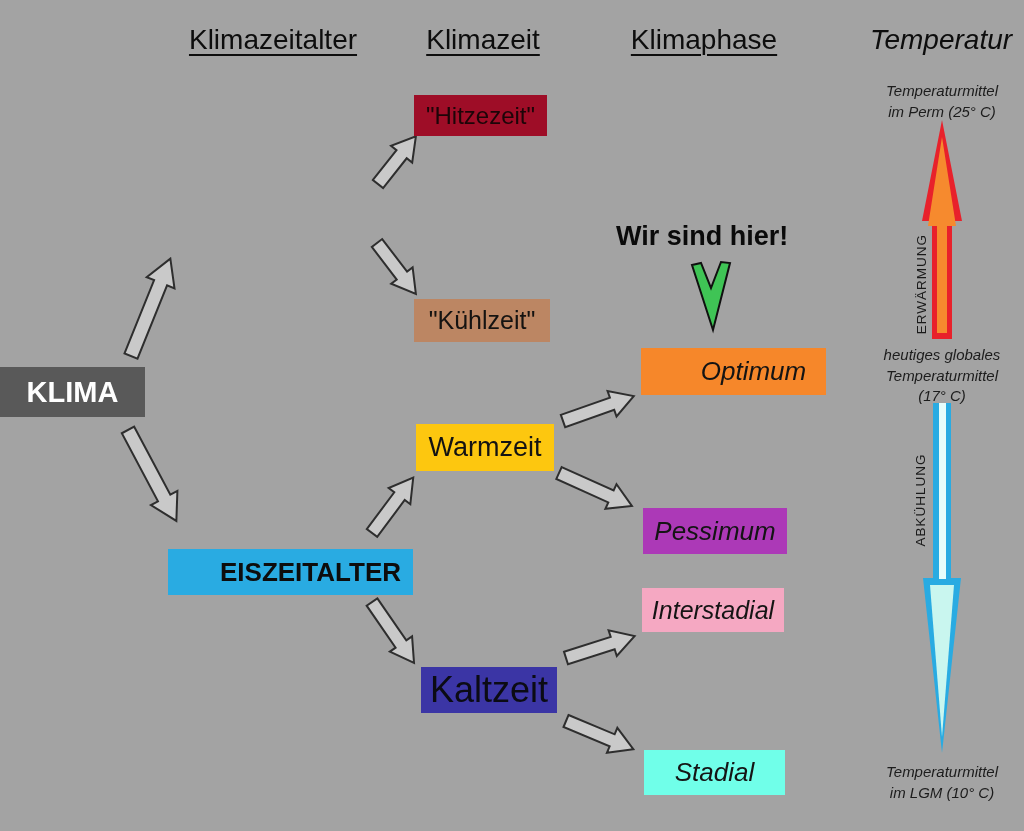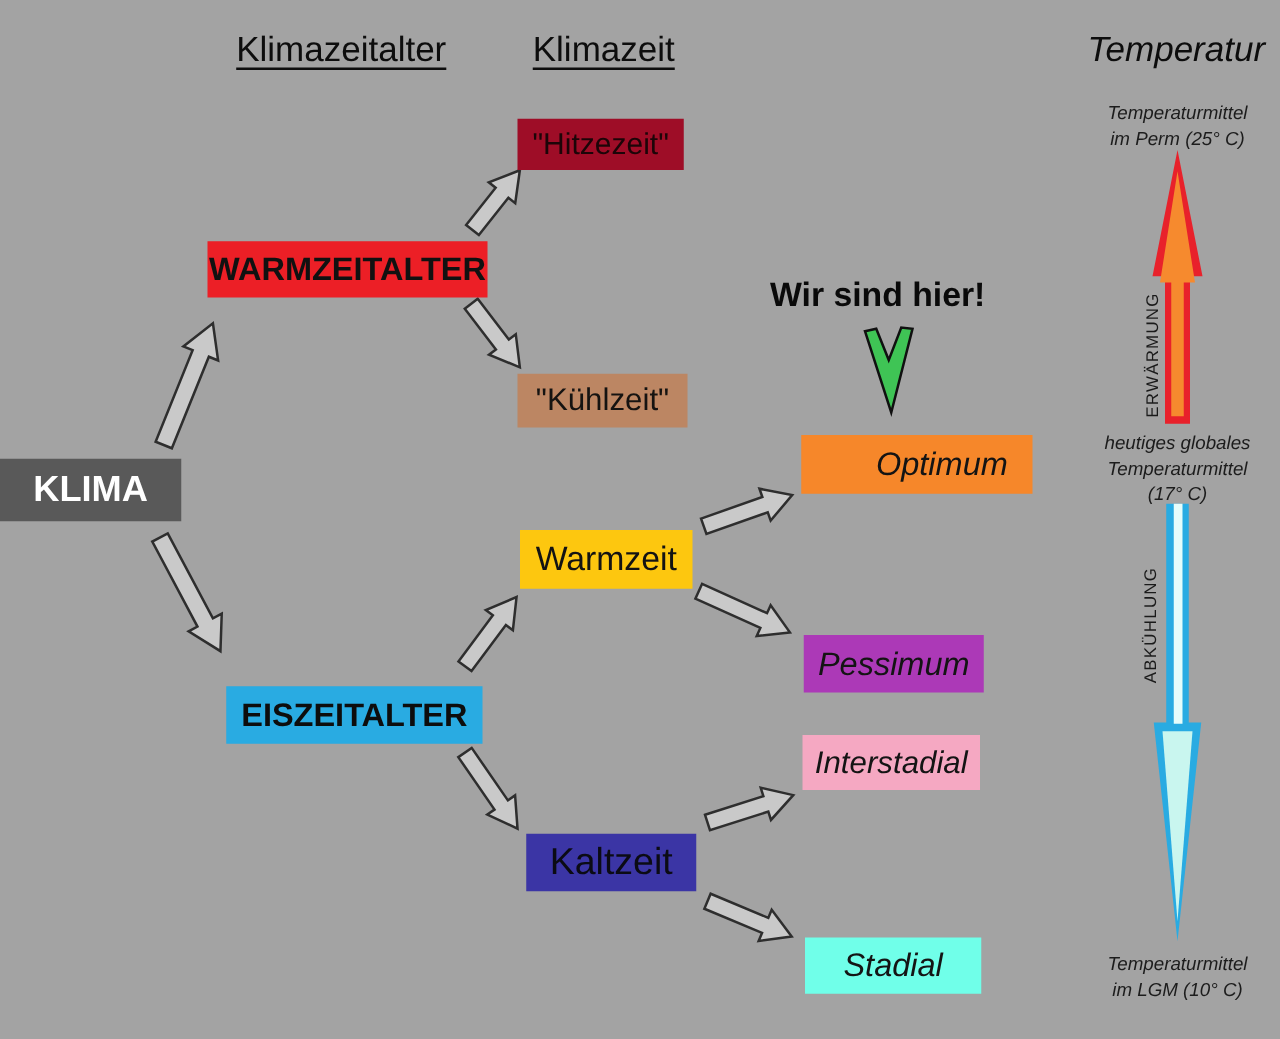--- a/index.html
+++ b/index.html
@@ -29,22 +29,22 @@
   .here-text{
     position:absolute;left:616px;top:221px;width:200px;
     font-weight:bold;font-size:27px;color:#0a0a0a;z-index:2;
   }
   
   .n-klima        {left:0px;  top:367px;width:145px;height:50px;font-size:29px;font-weight:bold;text-align:right;}
   .n-warmzeitalter{left:166px;top:193px;width:224px;height:45px;font-size:26px;font-weight:bold;}
   .n-hitzezeit    {left:414px;top:95px; width:133px;height:41px;font-size:24px;}
   .n-kuehlzeit    {left:414px;top:299px;width:136px;height:43px;font-size:25px;}
   .n-warmzeit     {left:416px;top:424px;width:138px;height:47px;font-size:27px;}
-  .n-eiszeitalter {left:181px;top:549px;width:205px;height:46px;font-size:26px;font-weight:bold;}
-  .n-kaltzeit     {left:421px;top:667px;width:136px;height:46px;font-size:30px;}
+  .n-eiszeitalter {left:168px;top:549px;width:205px;height:46px;font-size:26px;font-weight:bold;padding-left:40px;}
+  .n-kaltzeit     {left:421px;top:667px;width:136px;height:46px;font-size:36px;}
   .n-optimum      {left:641px;top:348px;width:145px;height:47px;font-size:26px;font-style:italic;}
   .n-pessimum     {left:643px;top:508px;width:144px;height:46px;font-size:26px;font-style:italic;}
   .n-interstadial {left:642px;top:588px;width:142px;height:44px;font-size:25px;font-style:italic;}
   .n-stadial      {left:644px;top:750px;width:141px;height:45px;font-size:26px;font-style:italic;}
 </style>
 </head>
 <body>
 
 <div id="canvas">
 
@@ -71,24 +71,24 @@
       <polygon points="933,403 951,403 951,578 961,578 942,753 923,578 933,578" fill="#29abe2"></polygon>
       <rect x="939" y="403" width="7" height="176" fill="#e6fdfb"></rect>
       <polygon points="930,585 954,585 942,737" fill="#c9f6ef"></polygon>
     </g>
 
     <polygon transform="translate(692,261)" stroke="#101010" stroke-width="2" stroke-linejoin="miter" points="0,4 9,2 19,27 29,1 38,2 21,69" fill="#3fc455"></polygon>
   </svg>
 
   <div class="col-header underlined" style="left:173px;">Klimazeitalter</div>
   <div class="col-header underlined" style="left:383px;">Klimazeit</div>
+  <div class="col-header underlined" style="left:604px;">Klimaphase</div>
   <div class="col-header italic" style="left:841px;">Temperatur</div>
 
   <div class="box n-klima" style="background-color: rgb(89, 89, 89); color: rgb(255, 255, 255);">KLIMA</div>
-  <div class="box n-warmzeitalter" style="background-color: rgb(236, 31, 38); color: rgb(17, 17, 17);">WARMZEITALTER</div>
   <div class="box n-hitzezeit" style="background-color: rgb(158, 13, 39); color: rgb(28, 5, 8);">"Hitzezeit"</div>
   <div class="box n-kuehlzeit" style="background-color: rgb(188, 134, 99); color: rgb(21, 19, 17);">"Kühlzeit"</div>
   <div class="box n-warmzeit" style="background-color: rgb(253, 199, 15); color: rgb(19, 19, 19);">Warmzeit</div>
   <div class="box n-eiszeitalter" style="background-color: rgb(41, 171, 226); color: rgb(13, 13, 13);">EISZEITALTER</div>
   <div class="box n-kaltzeit" style="background-color: rgb(59, 53, 165); color: rgb(11, 11, 20);">Kaltzeit</div>
   <div class="box n-optimum" style="background-color: rgb(246, 135, 42); color: rgb(20, 20, 20); padding-left: 40px;">Optimum</div>
   <div class="box n-pessimum" style="background-color: rgb(172, 57, 183); color: rgb(20, 20, 20);">Pessimum</div>
   <div class="box n-interstadial" style="background-color: rgb(245, 168, 194); color: rgb(20, 20, 20);">Interstadial</div>
   <div class="box n-stadial" style="background-color: rgb(112, 255, 233); color: rgb(20, 20, 20);">Stadial</div>
 

